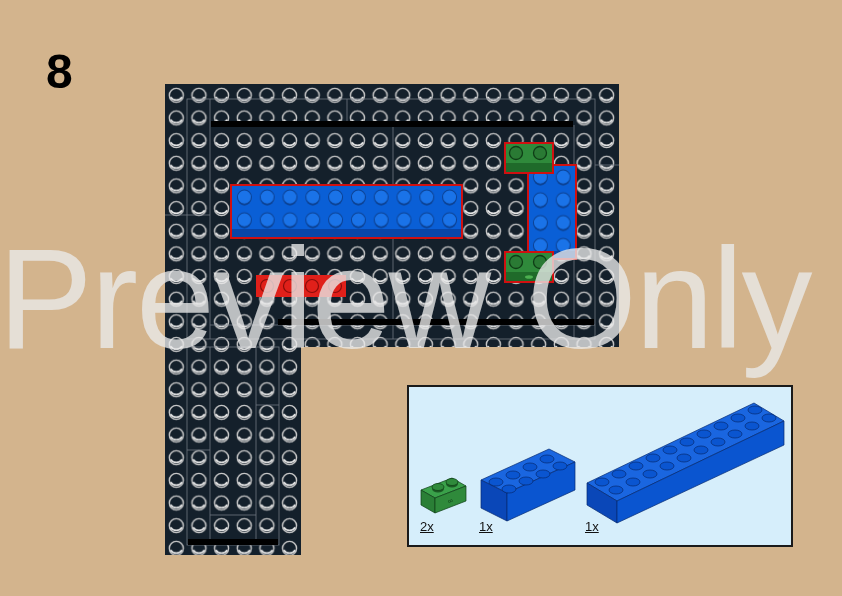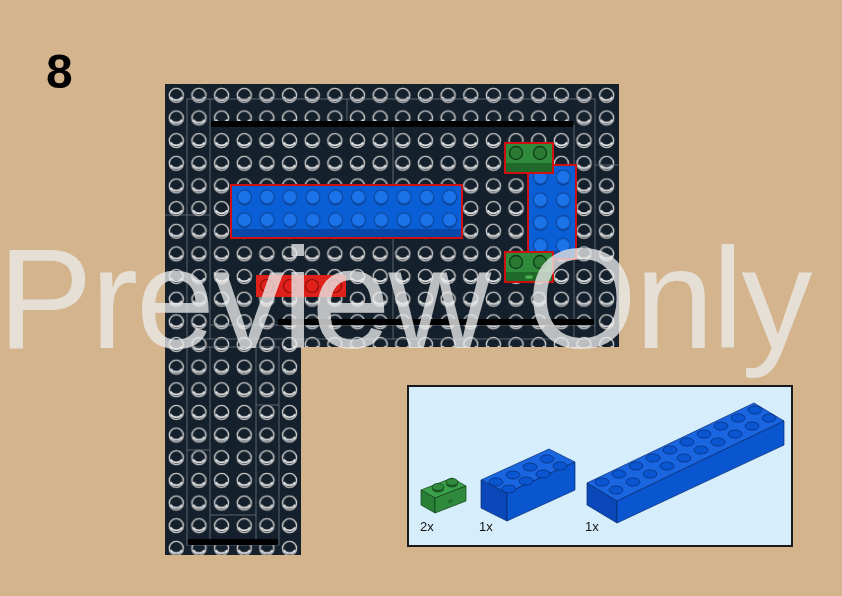--- a/index.html
+++ b/index.html
@@ -1,20 +1,20 @@
 <!DOCTYPE html>
 <html><head>
 <meta charset="utf-8">
 <style>
   html, body { margin:0; padding:0; }
   body { width:842px; height:596px; background:#d3b48d; position:relative; overflow:hidden; font-family:"Liberation Sans", sans-serif; }
   .step-number { position:absolute; left:46px; top:48px; font-size:48px; font-weight:bold; color:#000; font-family:"Liberation Sans", sans-serif; line-height:1; }
   .scene { position:absolute; left:0; top:0; width:842px; height:596px; }
   .parts-box { position:absolute; left:407px; top:385px; width:386px; height:162px; background:#d6eefb; border:2px solid #1a1a1a; box-sizing:border-box; }
-  .qty { position:absolute; font-size:13px; color:#111; font-family:"Liberation Sans", sans-serif; }
+  .qty { position:absolute; font-size:13px; color:#111; font-family:"Liberation Sans", sans-serif;text-decoration:underline; }
   .watermark { position:absolute; left:-2px; top:228px; font-size:142px; color:rgba(235,235,235,0.78); font-family:"Liberation Sans", sans-serif; letter-spacing:-2px; white-space:nowrap; line-height:1; pointer-events:none; }
 </style>
 </head>
 <body>
 
 <div class="step-number">8</div>
 
 <svg class="scene" width="842" height="596" viewBox="0 0 842 596" xmlns="http://www.w3.org/2000/svg">
   <defs>
     <pattern id="studs" x="165" y="84" width="22.65" height="22.65" patternUnits="userSpaceOnUse">

